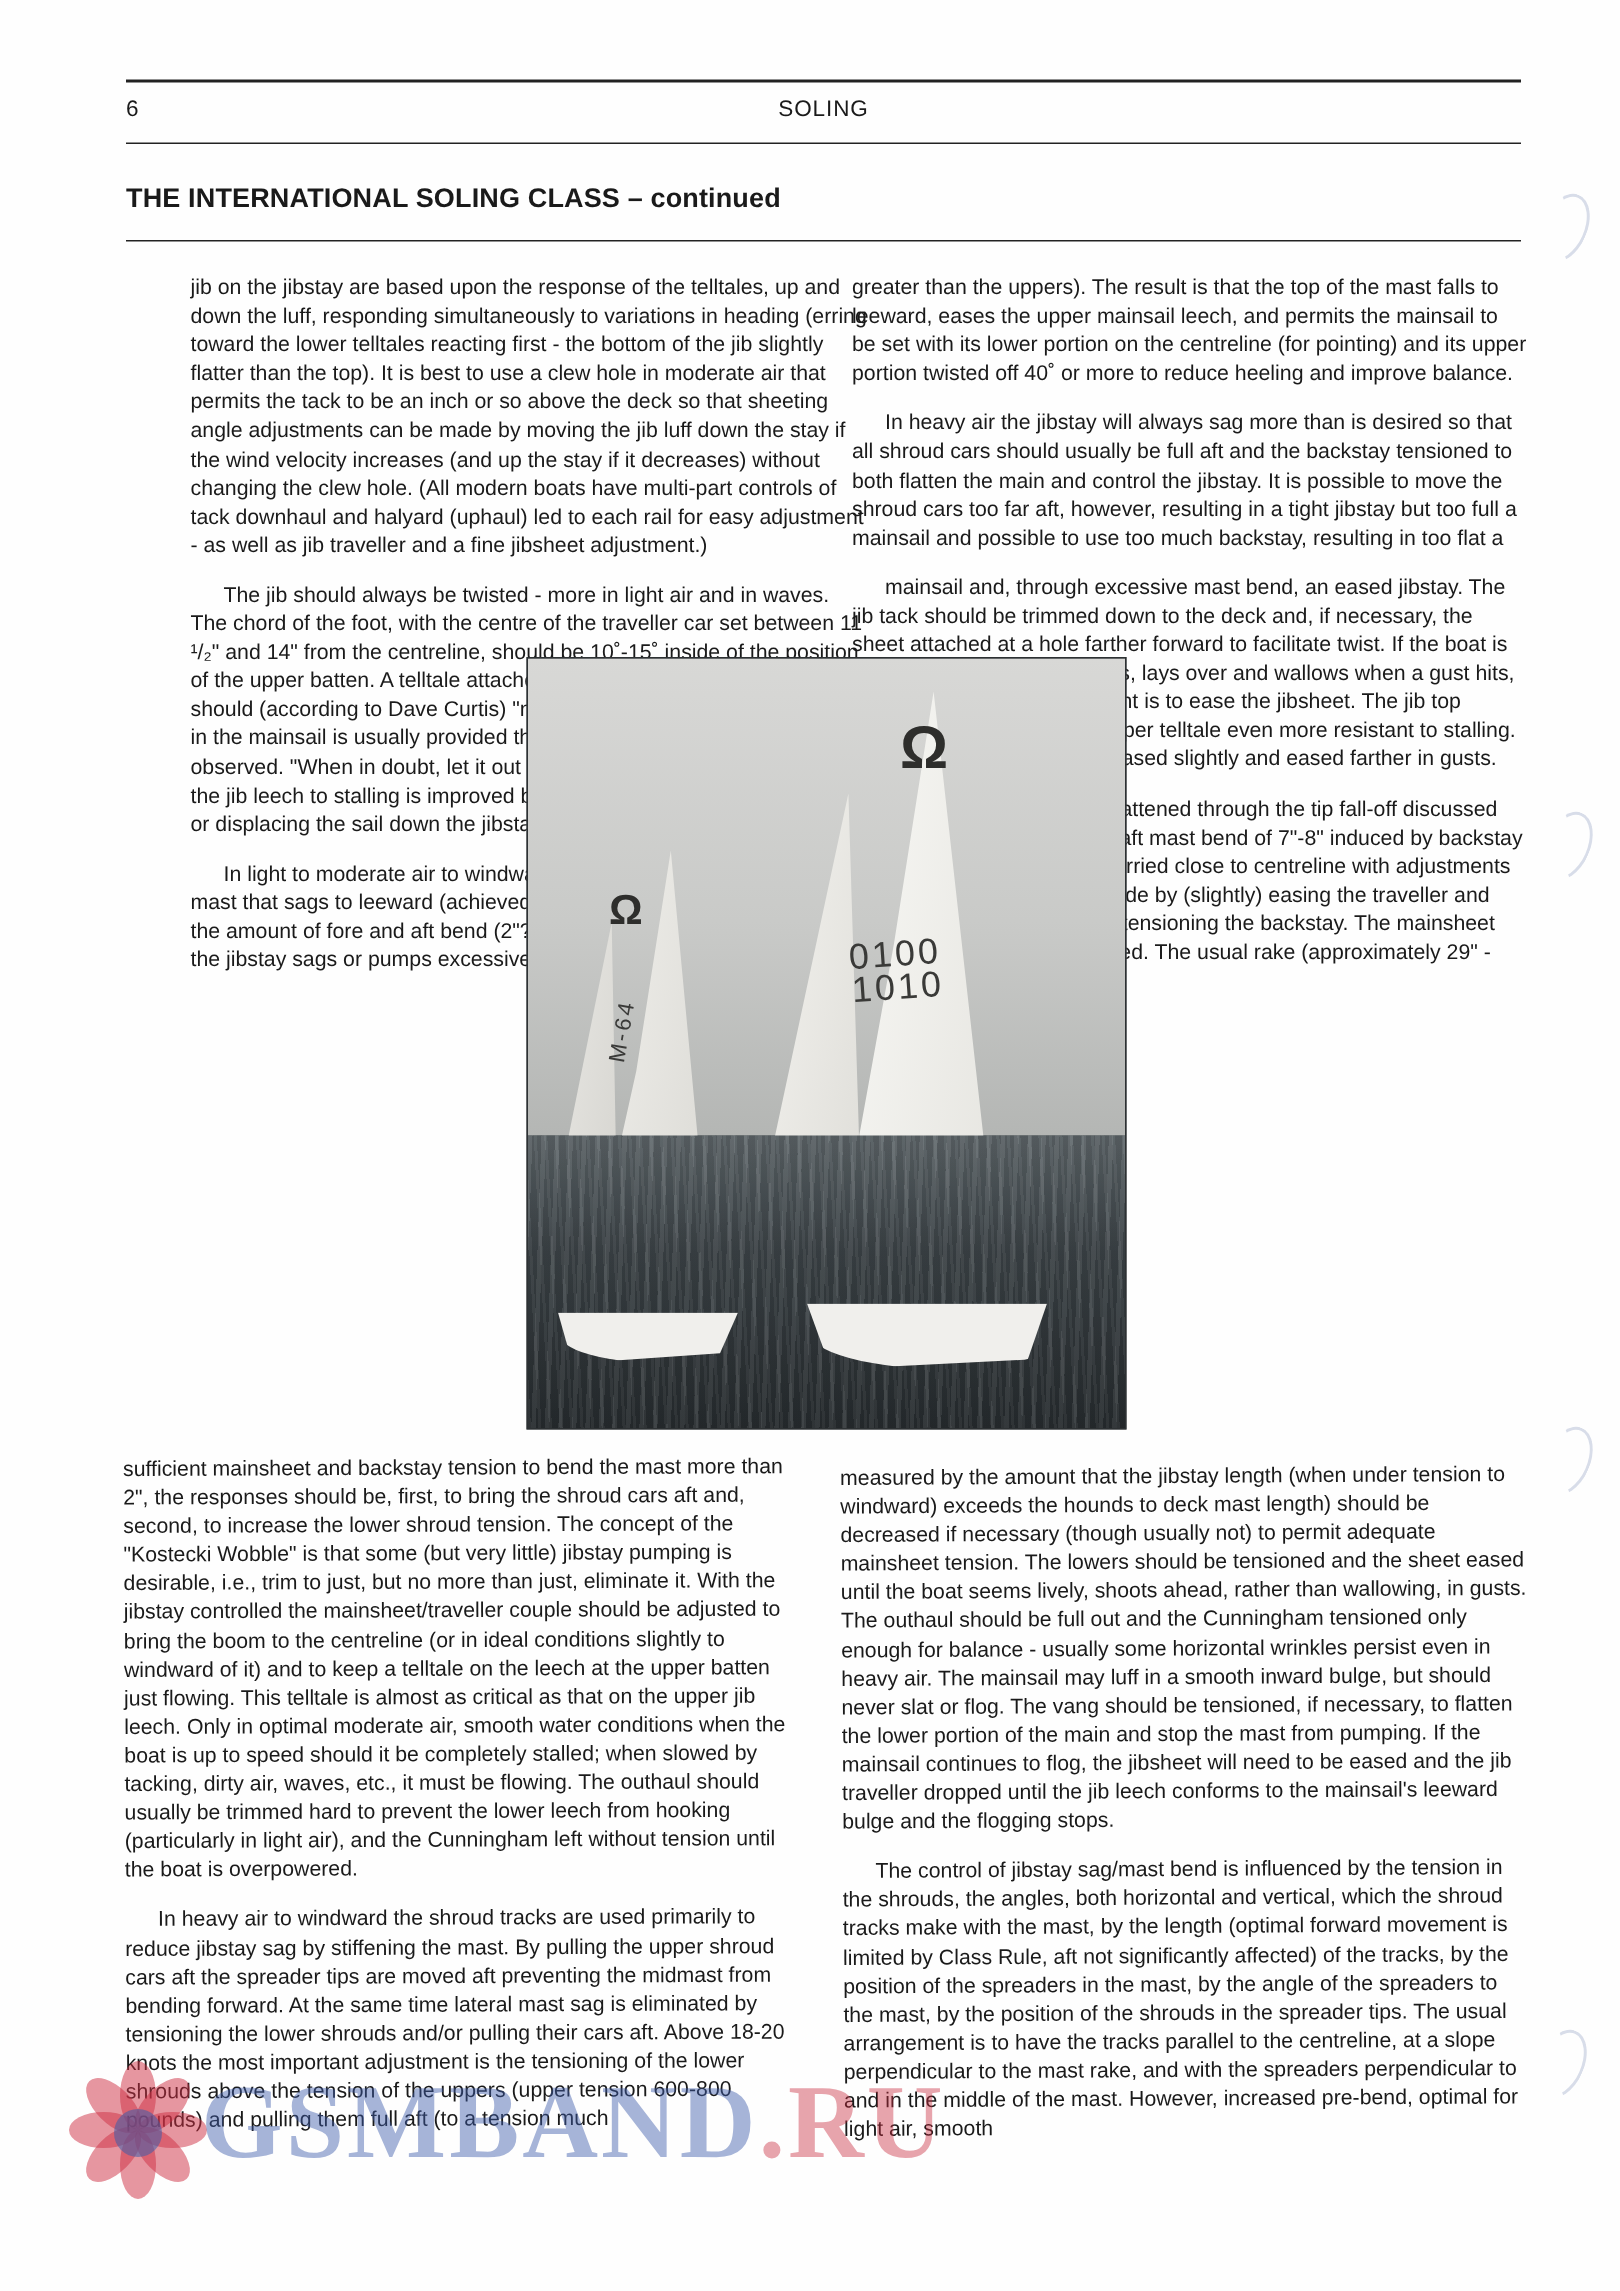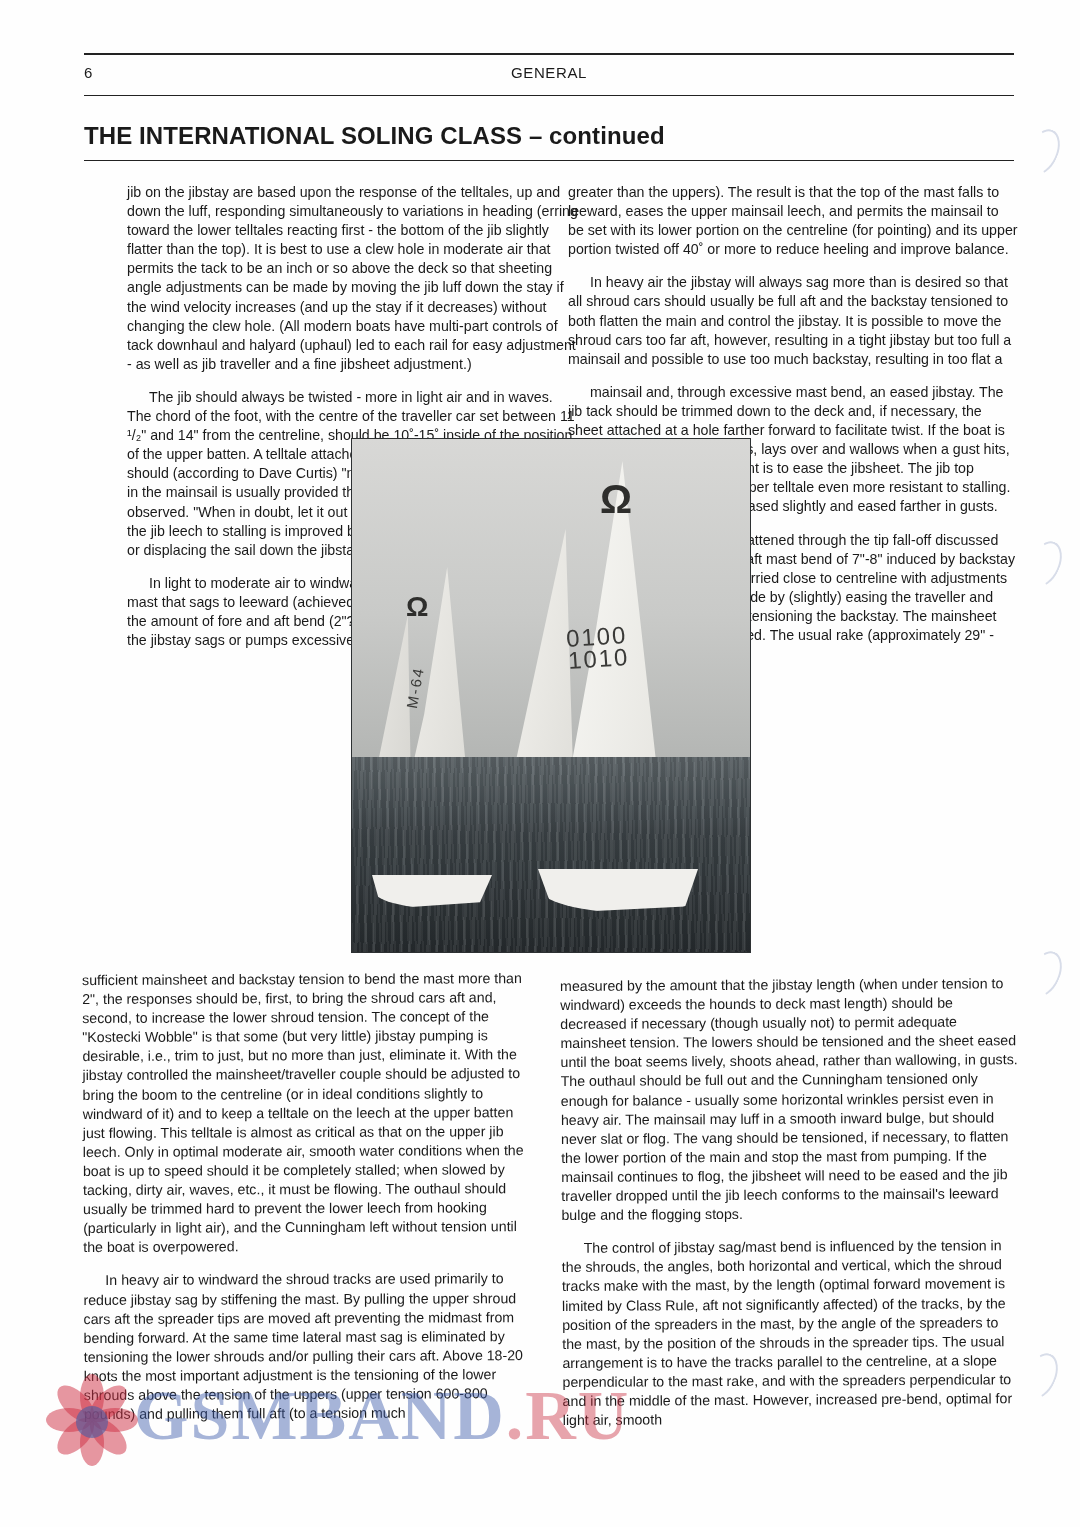--- a/index.html
+++ b/index.html
@@ -54,21 +54,21 @@
     top: 0;
     text-align: center;
     font-size: 15px;
     letter-spacing: 0.6px;
   }
 
   .doc-title {
     position: absolute;
     left: 84px;
     top: 122px;
-    font-size: 24px;
+    font-size: 18px;
     font-weight: bold;
     letter-spacing: 0.1px;
   }
 
   
   .col-left {
     position: absolute;
     left: 82px;
     top: 183px;
     width: 452px;
@@ -249,21 +249,21 @@
 </style>
 </head>
 <body>
 
 <div class="page">
 
   <div class="rule" id="rule-top"></div>
 
   <div class="header-row">
     <div class="page-number">6</div>
-    <div class="section-name">GENERAL</div>
+    <div class="section-name">SOLING</div>
   </div>
 
   <div class="rule" id="rule-under-head"></div>
 
   <div class="doc-title">THE INTERNATIONAL SOLING CLASS – continued</div>
 
   <div class="rule" id="rule-title"></div>
 
   <div class="col-left">
     <p>jib on the jibstay are based upon the response of the telltales, up and down the luff, responding simultaneously to variations in heading (erring toward the lower telltales reacting first - the bottom of the jib slightly flatter than the top). It is best to use a clew hole in moderate air that permits the tack to be an inch or so above the deck so that sheeting angle adjustments can be made by moving the jib luff down the stay if the wind velocity increases (and up the stay if it decreases) without changing the clew hole. (All modern boats have multi-part controls of tack downhaul and halyard (uphaul) led to each rail for easy adjustment - as well as jib traveller and a fine jibsheet adjustment.)</p>

